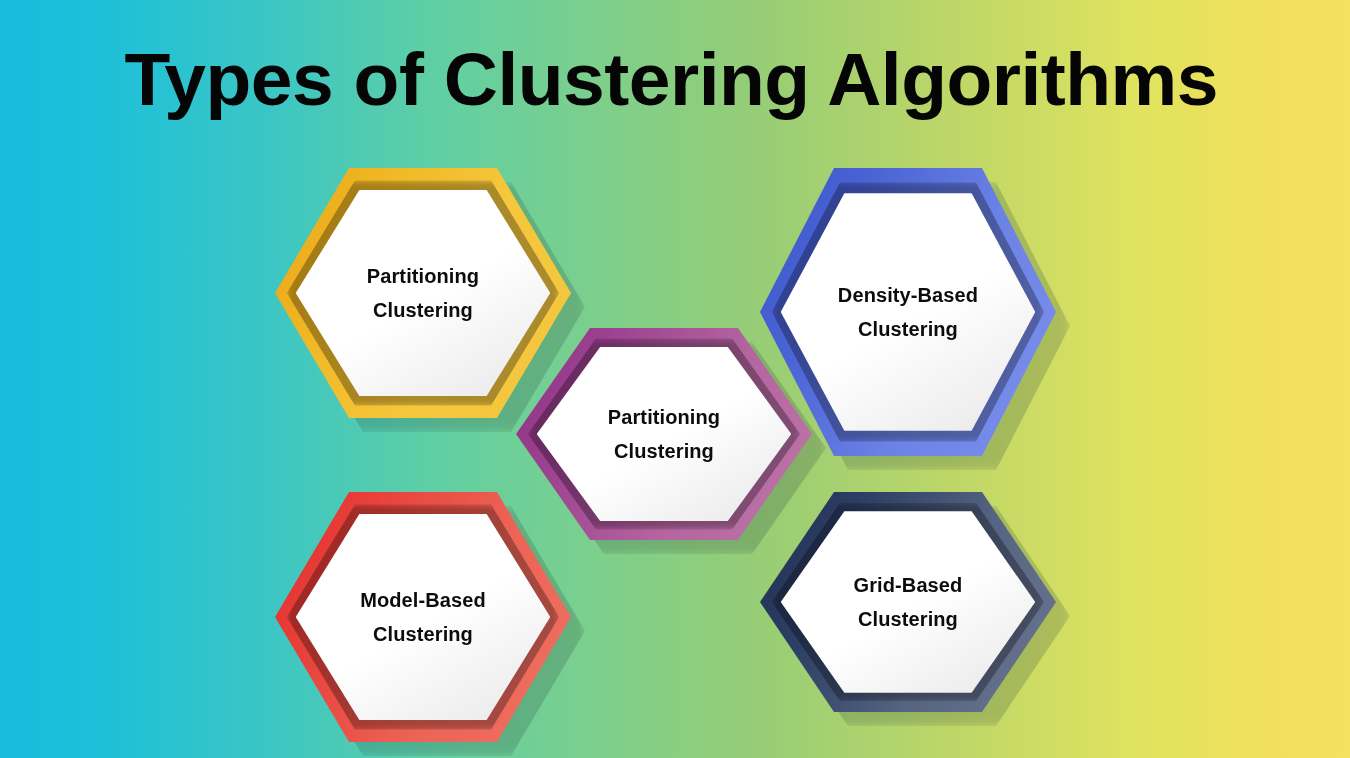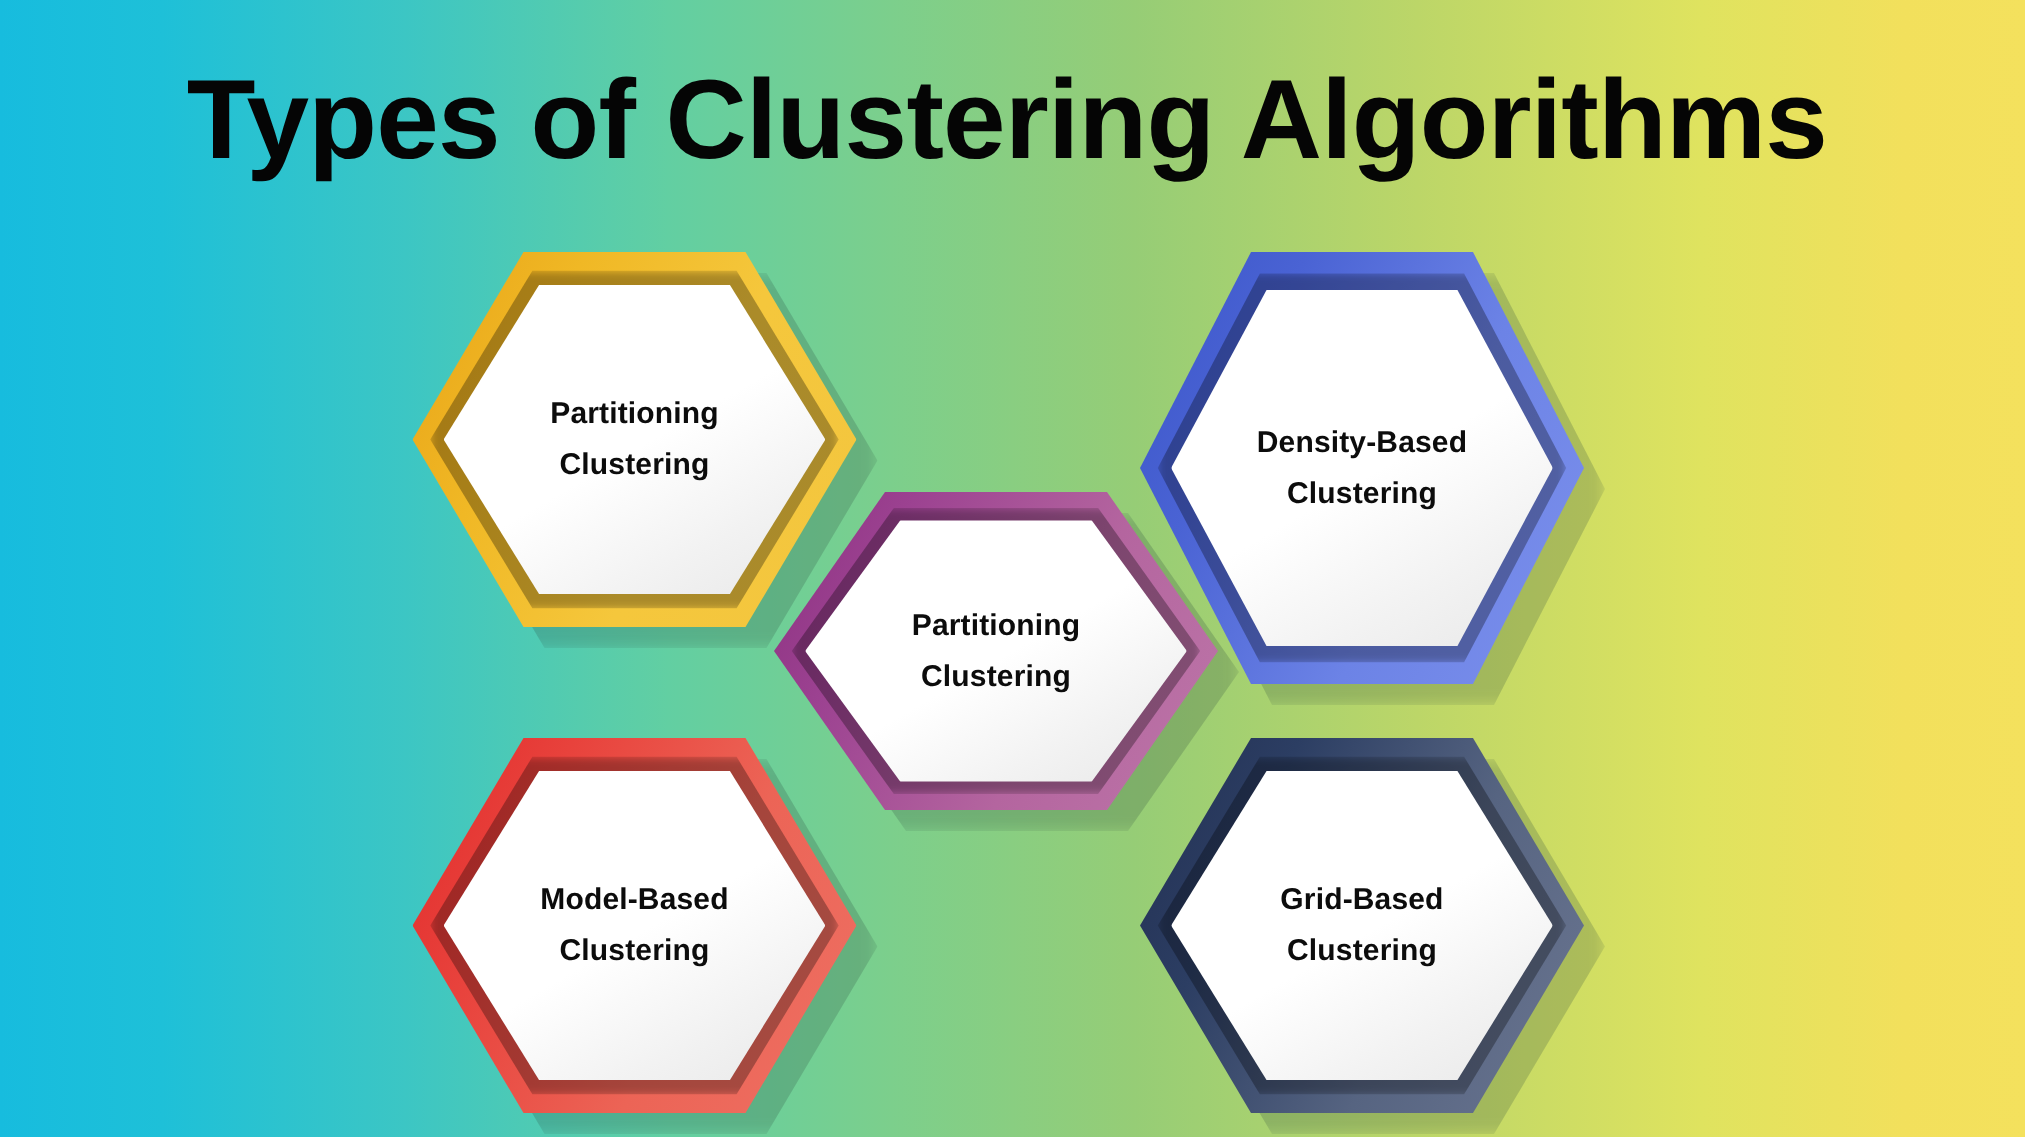--- a/index.html
+++ b/index.html
@@ -161,21 +161,21 @@
     <div class="hex-outer c-red"></div>
     <div class="hex-bevel"></div>
     <div class="hex-inner">
       <div class="hex-label">
         <span>Model-Based</span><br>
         <span>Clustering</span>
       </div>
     </div>
   </div>
 
-  <div class="hex" style="left:760px; top:492px; width:296px; height:250px;">
+  <div class="hex" style="left:760px; top:492px; width:296px; height:220px;">
     <div class="hex-shadow"></div>
     <div class="hex-outer c-slate"></div>
     <div class="hex-bevel"></div>
     <div class="hex-inner">
       <div class="hex-label">
         <span>Grid-Based</span><br>
         <span>Clustering</span>
       </div>
     </div>
   </div>

